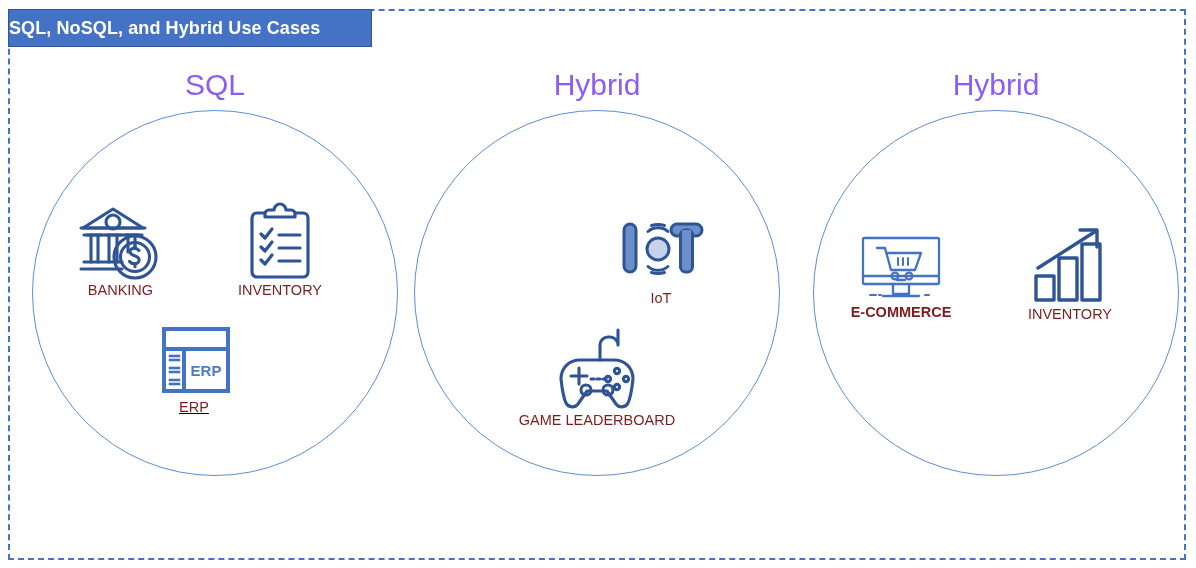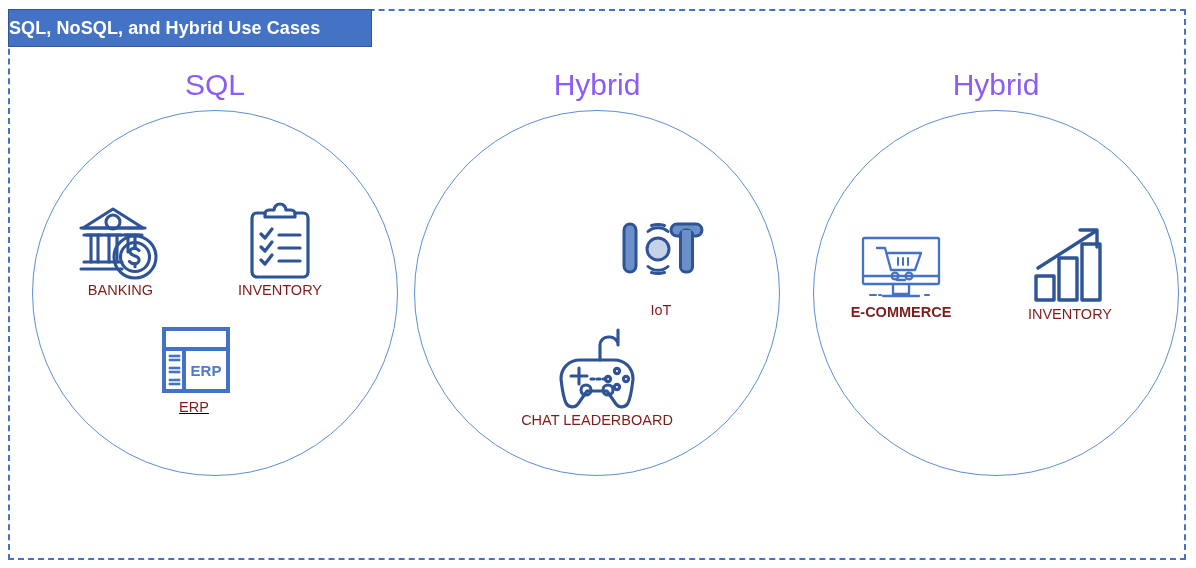--- a/index.html
+++ b/index.html
@@ -179,21 +179,21 @@
       </svg>
     </span>
     <span class="icon-label">ERP</span>
   </div>
 
   <div class="group-header" style="left:497px; top:68px; width:200px;">Hybrid</div>
 
   <div class="group-circle" style="left:414px; top:110px; width:366px; height:366px;"></div>
 
 
-  <div class="icon-item" style="left:613px; top:212px; width:96px;gap:12px;">
+  <div class="icon-item" style="left:613px; top:212px; width:96px;">
     <span class="icon-glyph">
       <svg width="92" height="78" viewBox="0 0 92 78" fill="none" xmlns="http://www.w3.org/2000/svg">
 
         <rect x="9" y="12" width="12" height="48" rx="6" fill="#6B8FC9" stroke="#2E5496" stroke-width="3"></rect>
 
         <circle cx="43" cy="37" r="11" fill="#C5D2E8" stroke="#2E5496" stroke-width="3"></circle>
         <g stroke="#2E5496" stroke-width="3" fill="none" stroke-linecap="round">
           <path d="M33 19.5a15 15 0 0 1 20 0"></path>
           <path d="M36.5 13.5a22 22 0 0 1 13 0"></path>
           <path d="M33 54.5a15 15 0 0 0 20 0"></path>
@@ -224,21 +224,21 @@
           <circle cx="75" cy="45" r="2.6"></circle>
           <circle cx="84" cy="53" r="2.6"></circle>
           <circle cx="75" cy="61" r="2.6"></circle>
           <circle cx="66" cy="53" r="2.6"></circle>
 
           <circle cx="44" cy="64" r="5"></circle>
           <circle cx="66" cy="64" r="5"></circle>
         </g>
       </svg>
     </span>
-    <span class="icon-label">CHAT LEADERBOARD</span>
+    <span class="icon-label">GAME LEADERBOARD</span>
   </div>
 
   <div class="group-header" style="left:896px; top:68px; width:200px;">Hybrid</div>
 
   <div class="group-circle" style="left:813px; top:110px; width:366px; height:366px;"></div>
 
   <div class="icon-item" style="left:842px; top:232px; width:118px;font-weight:bold;">
     <span class="icon-glyph">
       <svg width="96" height="72" viewBox="0 0 96 72" fill="none" xmlns="http://www.w3.org/2000/svg">
         <g stroke="#4472C4" stroke-width="2.3" stroke-linecap="round" stroke-linejoin="round" fill="none">

